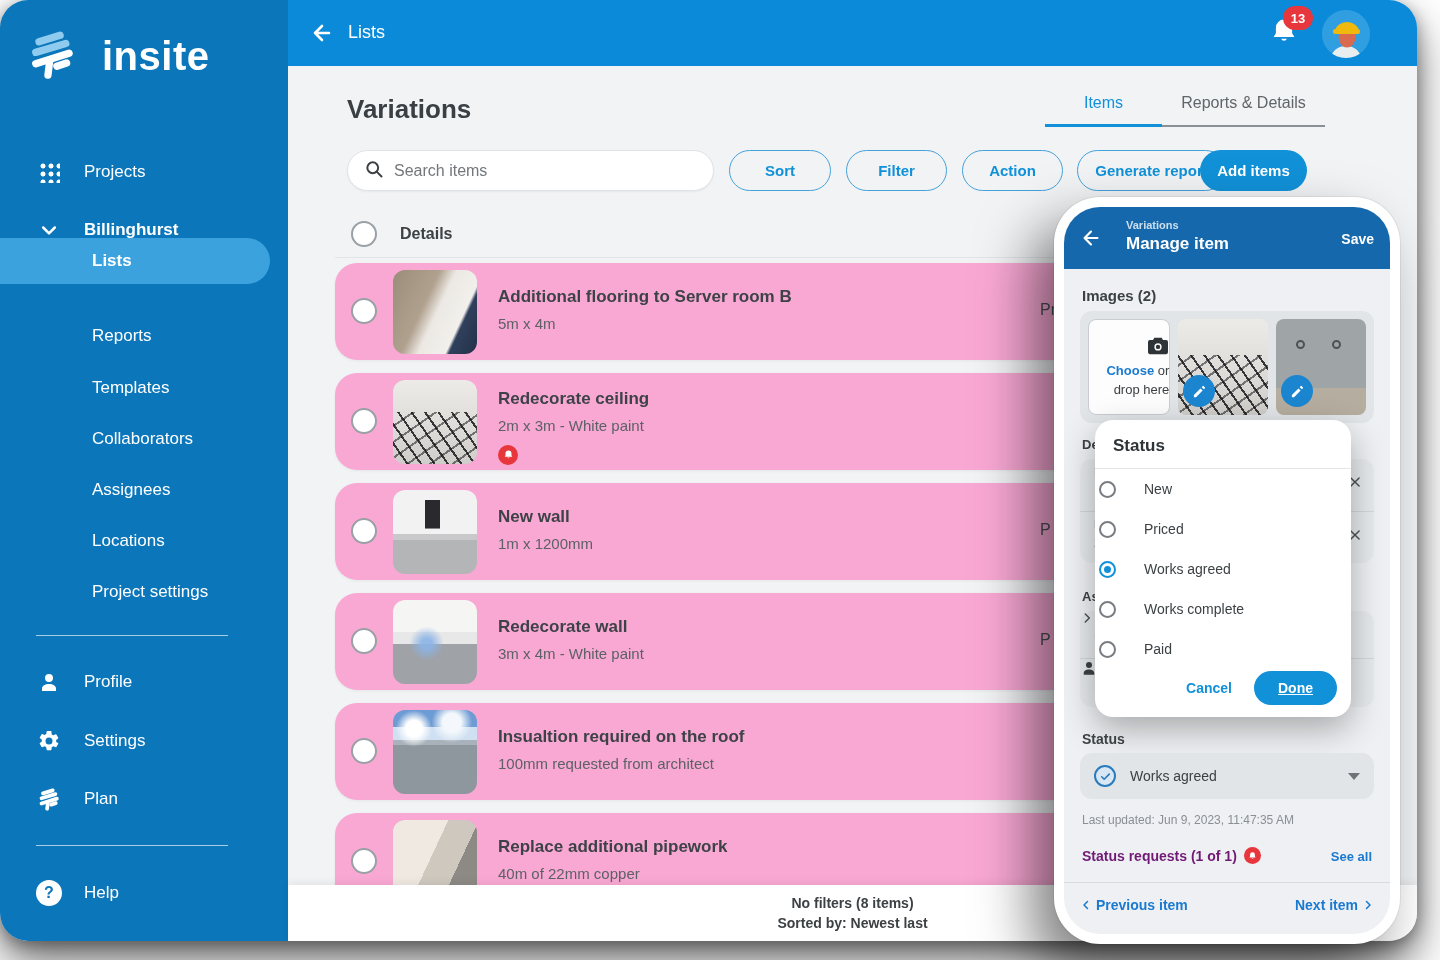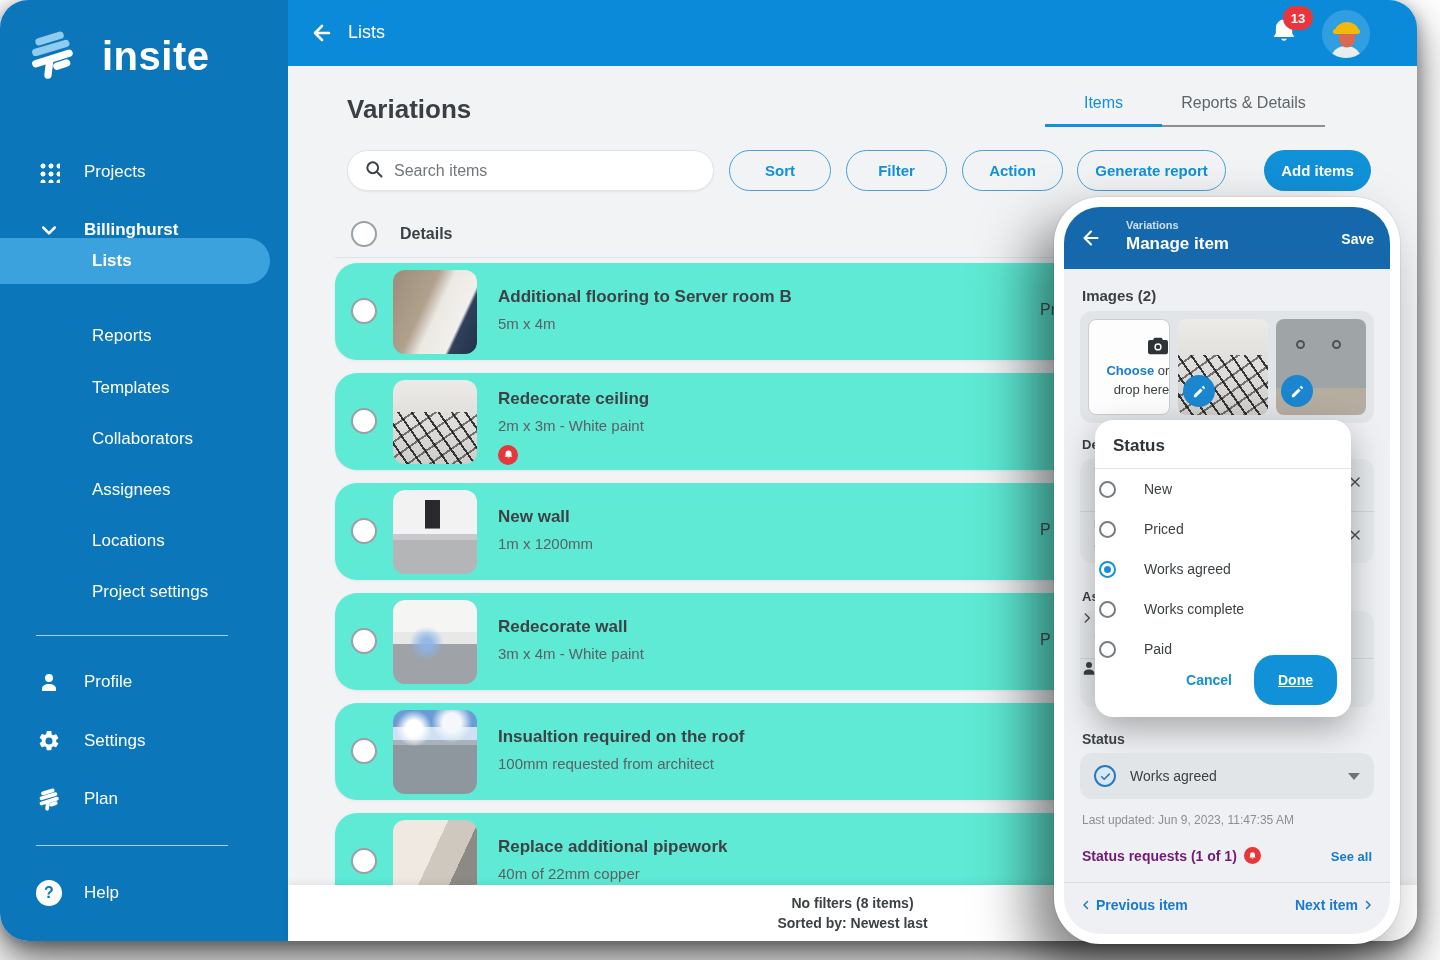--- a/index.html
+++ b/index.html
@@ -48,29 +48,29 @@
     border-radius:21px; display:flex; align-items:center; padding:0 16px; box-shadow:0 1px 2px rgba(0,0,0,0.05); }
   .searchbar input { border:none; outline:none; background:transparent; font-size:16px; color:#3c4144; margin-left:10px; width:290px;
     font-family:"Liberation Sans", sans-serif; }
   .searchbar input::placeholder { color:#72777b; }
 
   .btn { position:absolute; top:84px; height:41px; border-radius:21px; display:flex; align-items:center; justify-content:center;
     font-size:15px; font-weight:bold; cursor:pointer; }
   .btn-outline { border:1.5px solid #45a1da; color:#1191d8; background:transparent; }
   .btn-filled { background:#1191d8; color:#fff; }
   .btn-sort { left:441px; width:102px; } .btn-filter { left:558px; width:101px; }
-  .btn-action { left:674px; width:101px; } .btn-report { left:789px; width:149px; } .btn-add { left:976px; width:107px; }
+  .btn-action { left:674px; width:101px; } .btn-report { left:789px; width:149px; } .btn-add { left:912px; width:107px; }
 
   .list-header { position:absolute; left:47px; top:144px; width:1045px; height:48px; display:flex; align-items:center;
     border-bottom:1px solid #e2e5e8; }
   .circle-cb { width:26px; height:26px; border:2px solid #9aa0a5; border-radius:50%; background:#fff; cursor:pointer; flex:none; }
   .list-header .circle-cb { margin-left:16px; }
   .list-header .lh-label { margin-left:23px; font-size:16px; font-weight:bold; color:#3c4144; }
 
-  .row { position:absolute; left:47px; width:1045px; height:97px; background:#5eead4; border-radius:22px;
+  .row { position:absolute; left:47px; width:1045px; height:97px; background:#f9a8d4; border-radius:22px;
     box-shadow:0 1px 3px rgba(0,0,0,0.06); cursor:pointer; }
   .row .circle-cb { position:absolute; left:16px; top:35px; }
   .thumb { position:absolute; left:58px; top:7px; width:84px; height:84px; border-radius:12px; overflow:hidden; }
   .row-title { position:absolute; left:163px; top:24px; font-size:17px; font-weight:bold; color:#3d4247; }
   .row-sub { position:absolute; left:163px; top:52px; font-size:15px; color:#5c6165; }
   .row-status { position:absolute; left:705px; top:38px; font-size:16px; color:#4a4f54; }
   .alert-dot { position:absolute; left:163px; top:72px; width:20px; height:20px; background:#e8363d; border-radius:50%;
     display:flex; align-items:center; justify-content:center; }
 
   .r1{top:197px} .r2{top:307px} .r3{top:417px} .r4{top:527px} .r5{top:637px} .r6{top:747px}
@@ -131,21 +131,21 @@
   .modal { position:absolute; left:31px; top:213px; width:256px; height:297px; background:#fff; border-radius:18px;
     box-shadow:0 12px 34px rgba(0,0,0,0.3); }
   .modal-title { padding:16px 18px 12px; font-size:17px; font-weight:bold; color:#2e3338; border-bottom:1px solid #e3e5e7; }
   .option { display:flex; align-items:center; height:40px; padding-left:4px; cursor:pointer; }
   .radio { width:17px; height:17px; border:2px solid #777c80; border-radius:50%; position:relative; flex:none; }
   .option.selected .radio { border-color:#1191d8; }
   .option.selected .radio::after { content:''; position:absolute; inset:3px; background:#1191d8; border-radius:50%; }
   .option .opt-lbl { margin-left:28px; font-size:14px; color:#3c4144; }
   .modal-footer { position:absolute; right:14px; bottom:12px; display:flex; align-items:center; gap:22px; }
   .cancel-btn { font-size:14px; font-weight:bold; color:#1191d8; cursor:pointer; }
-  .done-btn { background:#1191d8; color:#fff; font-size:14px; font-weight:bold; padding:17px 24px; border-radius:20px; cursor:pointer;text-decoration:underline; }
+  .done-btn { background:#1191d8; color:#fff; font-size:14px; font-weight:bold; padding:9px 24px; border-radius:20px; cursor:pointer;text-decoration:underline; }
 
   .p-status-label { position:absolute; left:18px; top:524px; font-size:14px; font-weight:bold; color:#3c4144; }
   .p-dropdown { position:absolute; left:16px; top:546px; width:294px; height:46px; background:#e2e5e8; border-radius:12px;
     display:flex; align-items:center; padding:0 14px; cursor:pointer; }
   .check-circle { width:22px; height:22px; border:2px solid #2b7bbd; border-radius:50%; background:#d8e7f3;
     display:flex; align-items:center; justify-content:center; flex:none; }
   .p-dropdown .dd-val { margin-left:14px; font-size:14px; color:#3c4144; }
   .caret { margin-left:auto; width:0; height:0; border-left:6px solid transparent; border-right:6px solid transparent;
     border-top:7px solid #6d7377; }
   .p-updated { position:absolute; left:18px; top:606px; font-size:12px; color:#8a8f93; }

